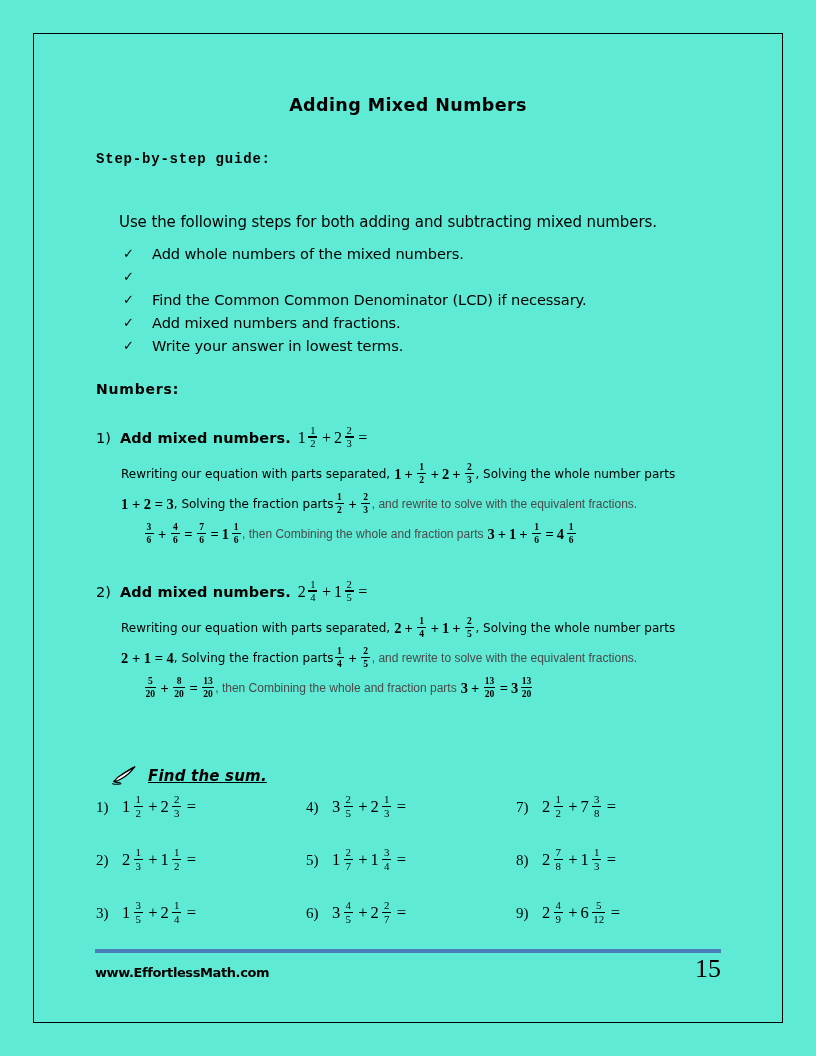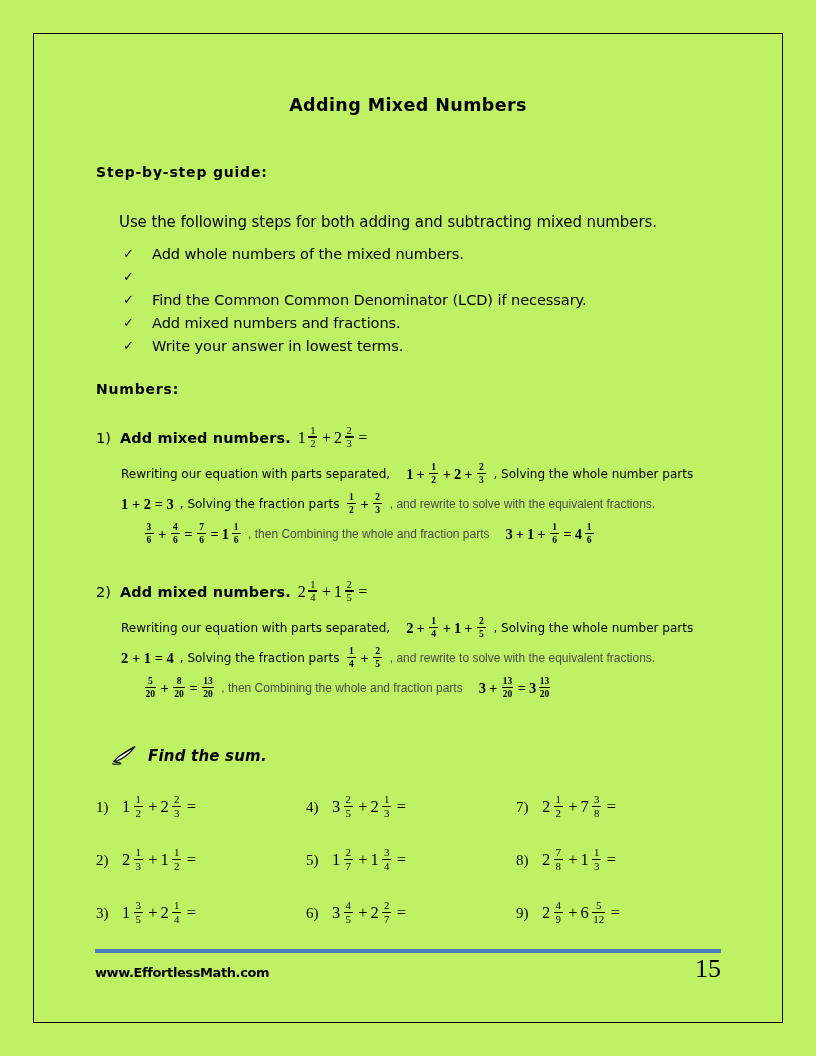--- a/index.html
+++ b/index.html
@@ -14,21 +14,21 @@
     color: #000000;
     overflow: hidden;
   }
 
   
   .page {
     position: absolute;
     left: 0; top: 0;
     width: 816px;
     height: 1056px;
-    background: #bef264;
+    background: #5eead4;
   }
   .page-border {
     position: absolute;
     left: 33px;
     top: 33px;
     width: 750px;
     height: 990px;
     border: 1.6px solid #000000;
     box-sizing: border-box;
   }
@@ -56,21 +56,21 @@
 
   
   .section-heading {
     position: absolute;
     left: 63px;
     font-size: 14px;
     font-weight: bold;
     letter-spacing: 0.8px;
     font-family: "DejaVu Sans", sans-serif;
   }
-  #guide-heading { top: 131px; }
+  #guide-heading { top: 118px; font-family: Liberation Mono, monospace; }
   #examples-heading { top: 348px; }
 
   .guide-intro {
     position: absolute;
     left: 86px;
     top: 180px;
     font-size: 15px;
     font-family: "DejaVu Sans", sans-serif;
     letter-spacing: -0.1px;
   }
@@ -141,21 +141,20 @@
   .ex-line {
     display: flex;
     align-items: center;
     flex-wrap: nowrap;
     font-family: "Liberation Sans", sans-serif;
     font-size: 12px;
     color: #3f3f3f;
     line-height: 30px;
     min-height: 30px;
     white-space: nowrap;
-    gap: 6px;
   }
   .ex-line.indent { margin-left: 22px; }
   .txt-dark {
     color: #000000;
     font-family: "DejaVu Sans", sans-serif;
     font-size: 12px;
   }
   .txt-grey { color: #4a4a4a; }
   .math {
     font-family: "Liberation Serif", serif;
@@ -198,23 +197,24 @@
     display: inline-flex;
     align-items: center;
   }
   .mixed .whole { margin-right: 1px; }
   .op { margin: 0 3px; }
 
   
   .find-sum {
     position: absolute;
     left: 78px;
-    top: 713px;
+    top: 733px;
     display: flex;
     align-items: center;
+    text-decoration: underline;
   }
   .pen-icon {
     width: 26px;
     height: 20px;
     margin-right: 11px;
     display: block;
   }
   .find-sum-label {
     font-size: 15px;
     font-weight: bold;

